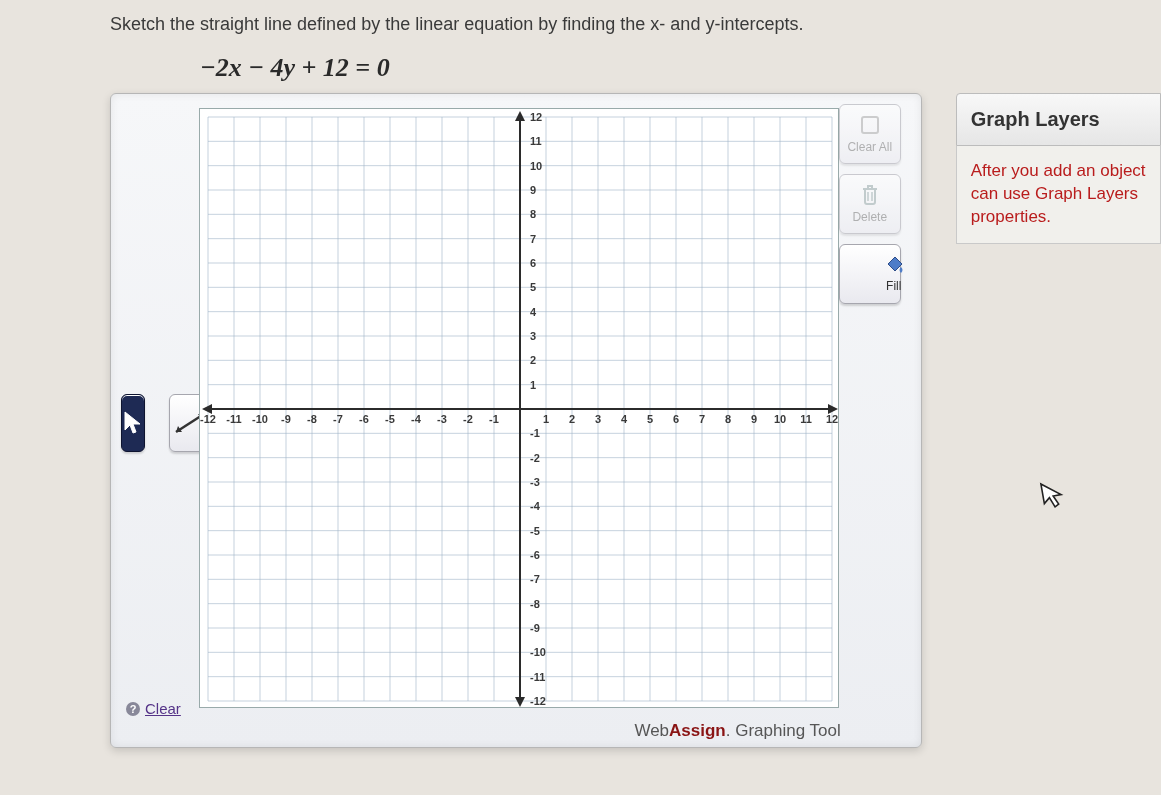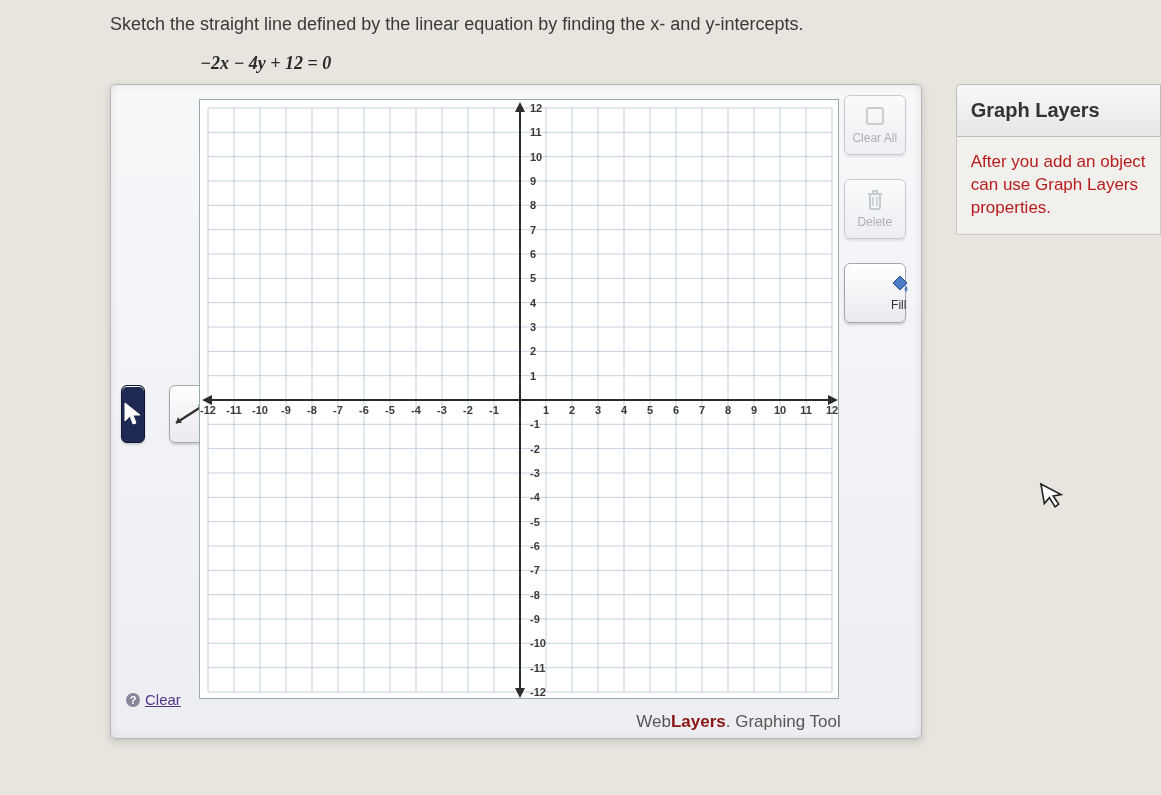--- a/index.html
+++ b/index.html
@@ -15,21 +15,21 @@
     padding: 14px 0 0 110px;
     position: relative;
   }
   .instruction {
     font-size: 18px;
     color: #3a3a3a;
     margin-bottom: 18px;
     font-weight: 500;
   }
   .equation {
-    font-size: 18px;
+    font-size: 26px;
     font-weight: 600;
     color: #2a2a2a;
     margin-left: 90px;
     margin-bottom: 10px;
     font-family: "Times New Roman", serif;
     font-style: italic;
   }
   .widget-wrap {
     display: flex;
     align-items: flex-start;
@@ -108,22 +108,22 @@
     top: 4px;
     width: 640px;
     height: 600px;
     background: #fff;
     border: 1px solid #9aa;
   }
   .toolbar-right {
     width: 72px;
     display: flex;
     flex-direction: column;
-    gap: 24px;
-    align-items:center;
+    gap: 10px;
+    align-items:flex-start;
   }
   .right-btn {
     width: 62px;
     height: 60px;
     background: linear-gradient(180deg,#ffffff,#e9e9ef);
     border: 1px solid #a6a6ae;
     border-radius: 6px;
     box-shadow: 0 2px 2px rgba(0,0,0,0.15), inset 0 1px 0 #fff;
     cursor: pointer;
     display:flex;
@@ -365,21 +365,21 @@
 
       <a class="help-link">
         <svg width="16" height="16" viewBox="0 0 16 16">
           <circle cx="8" cy="8" r="7" fill="#889"></circle>
           <text x="8" y="12" text-anchor="middle" font-size="11" fill="#fff" font-weight="bold">?</text>
         </svg>
         <span>Clear</span>
       </a>
 
       <div class="branding">
-        <span class="wa"><span>Web</span><b>Layers</b></span><span>. Graphing Tool</span>
+        <span class="wa"><span>Web</span><b>Assign</b></span><span>. Graphing Tool</span>
       </div>
     </div>
 
     <div class="side-panel">
       <div class="panel-header">Graph Layers</div>
       <div class="panel-body">After you add an object can use Graph Layers properties.</div>
     </div>
   </div>
 </div>
 

